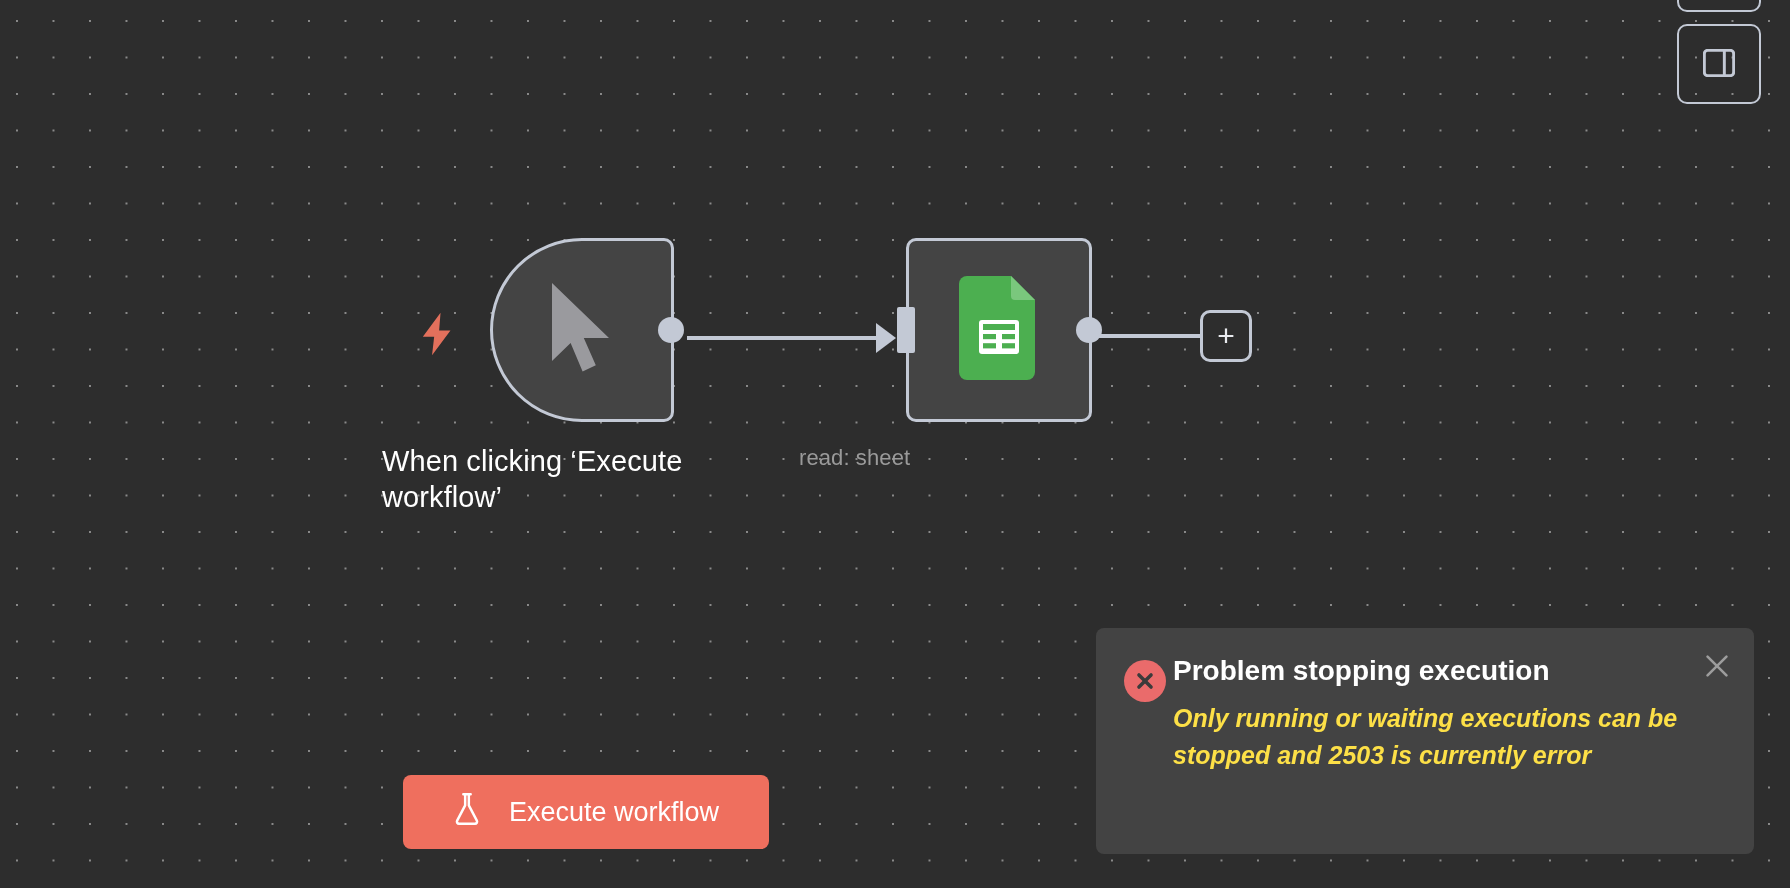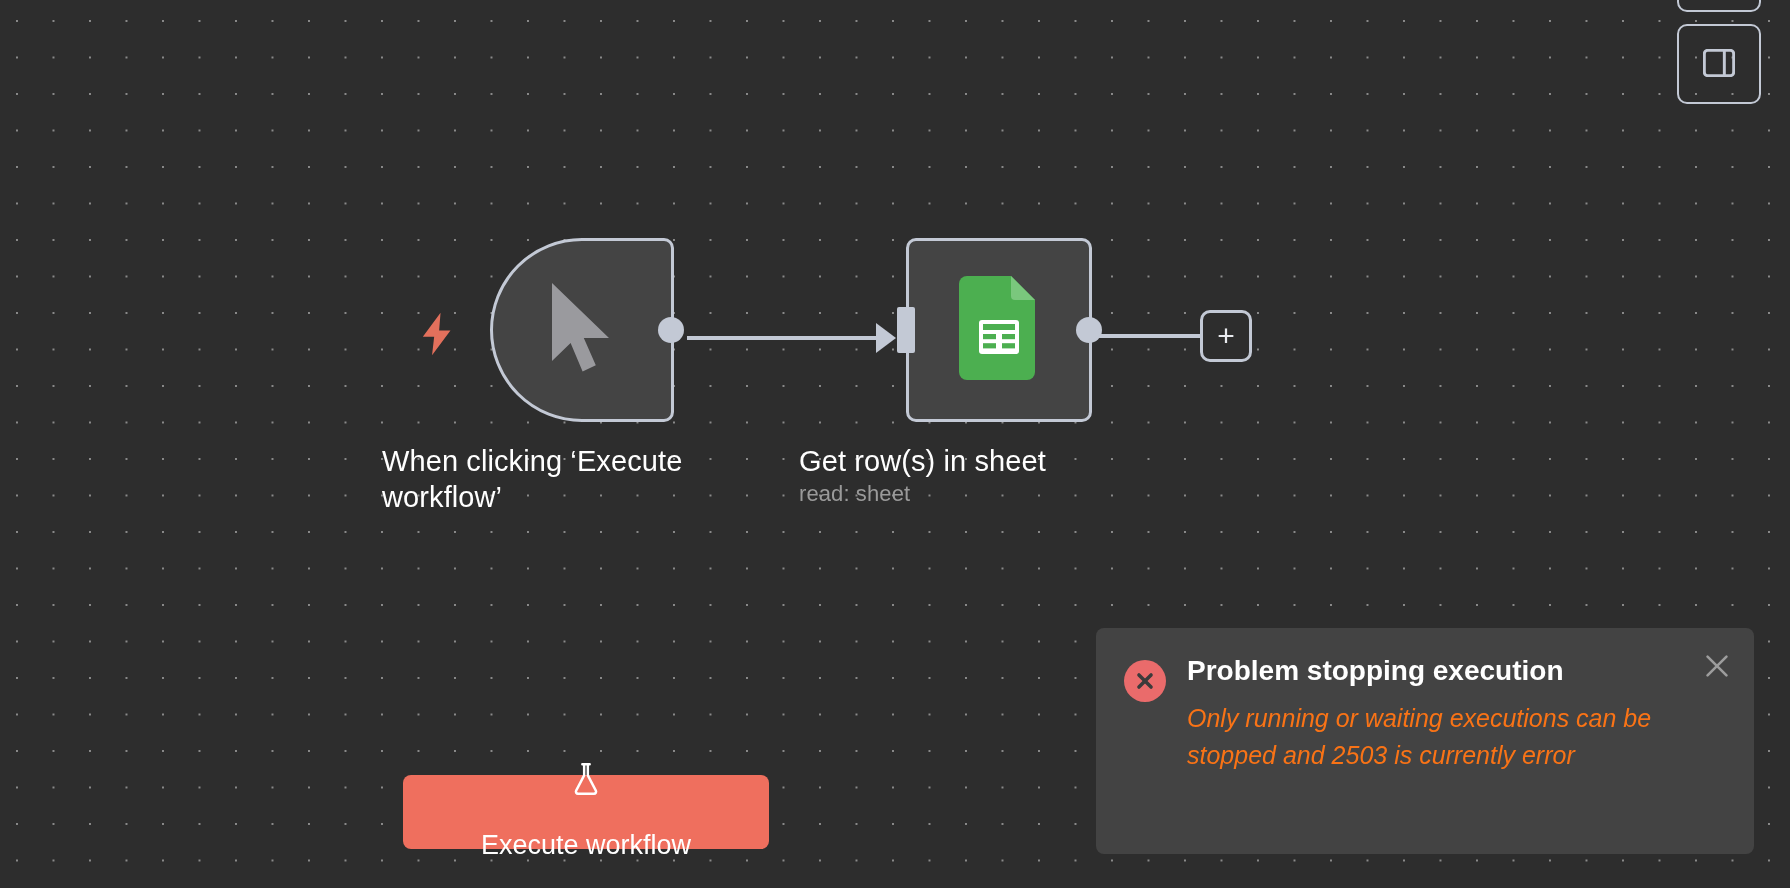--- a/index.html
+++ b/index.html
@@ -125,21 +125,20 @@
     border: none;
     border-radius: 8px;
     color: #ffffff;
     font-family: "Liberation Sans", sans-serif;
     font-size: 27px;
     display: flex;
     align-items: center;
     justify-content: center;
     gap: 28px;
     cursor: pointer;
-    flex-direction: column;
   }
 
   
   .tr-btn {
     position: absolute;
     background: transparent;
     border: 2px solid #c3c9d5;
     border-radius: 10px;
     display: flex; align-items: center; justify-content: center;
     cursor: pointer;
@@ -149,43 +148,44 @@
 
   
   #toast {
     position: absolute;
     left: 1096px; top: 628px;
     width: 658px; height: 226px;
     background: #434343;
     border-radius: 8px;
     padding: 26px 28px 28px 28px;
     display: flex;
-    gap: 21px;
+    gap: 7px;
   }
   .toast-icon {
     flex: 0 0 auto;
     width: 42px; height: 42px;
     border-radius: 50%;
     background: #ea6b6b;
     display: flex; align-items: center; justify-content: center;
     margin-top: 6px;
   }
   .toast-body { flex: 1 1 auto; padding-right: 10px; }
   .toast-title {
     color: #ffffff;
     font-size: 28px;
     font-weight: bold;
     line-height: 1.2;
   }
   .toast-msg {
-    color: #f97316;
+    color: #fde047;
     font-size: 25px;
     font-style: italic;
     line-height: 1.48;
     margin-top: 12px;
+    font-weight: bold;
   }
   #toast-close-btn {
     position: absolute;
     right: 20px; top: 22px;
     width: 34px; height: 34px;
     background: transparent; border: none;
     display: flex; align-items: center; justify-content: center;
     cursor: pointer;
   }
 </style>
@@ -231,21 +231,20 @@
       <span class="port-dot"></span>
     </div>
 
     <div class="stub-line"></div>
     <div class="add-node-btn">+</div>
 
     <div class="node-label trigger-label">
       <span>When clicking ‘Execute workflow’</span>
     </div>
     <div class="node-label action-label">
-      <span>Get row(s) in sheet</span>
       <span class="node-sub">read: sheet</span>
     </div>
   </div>
 
   <button id="execute-workflow-btn">
     <span>
       <svg width="28" height="32" viewBox="0 0 22 26">
         <path d="M8 1 H14 M9.5 1 V10 L3 22.5 A1.7 1.7 0 0 0 4.5 25 H17.5 A1.7 1.7 0 0 0 19 22.5 L12.5 10 V1" fill="none" stroke="#ffffff" stroke-width="2" stroke-linecap="round" stroke-linejoin="round"></path>
       </svg>
     </span>

